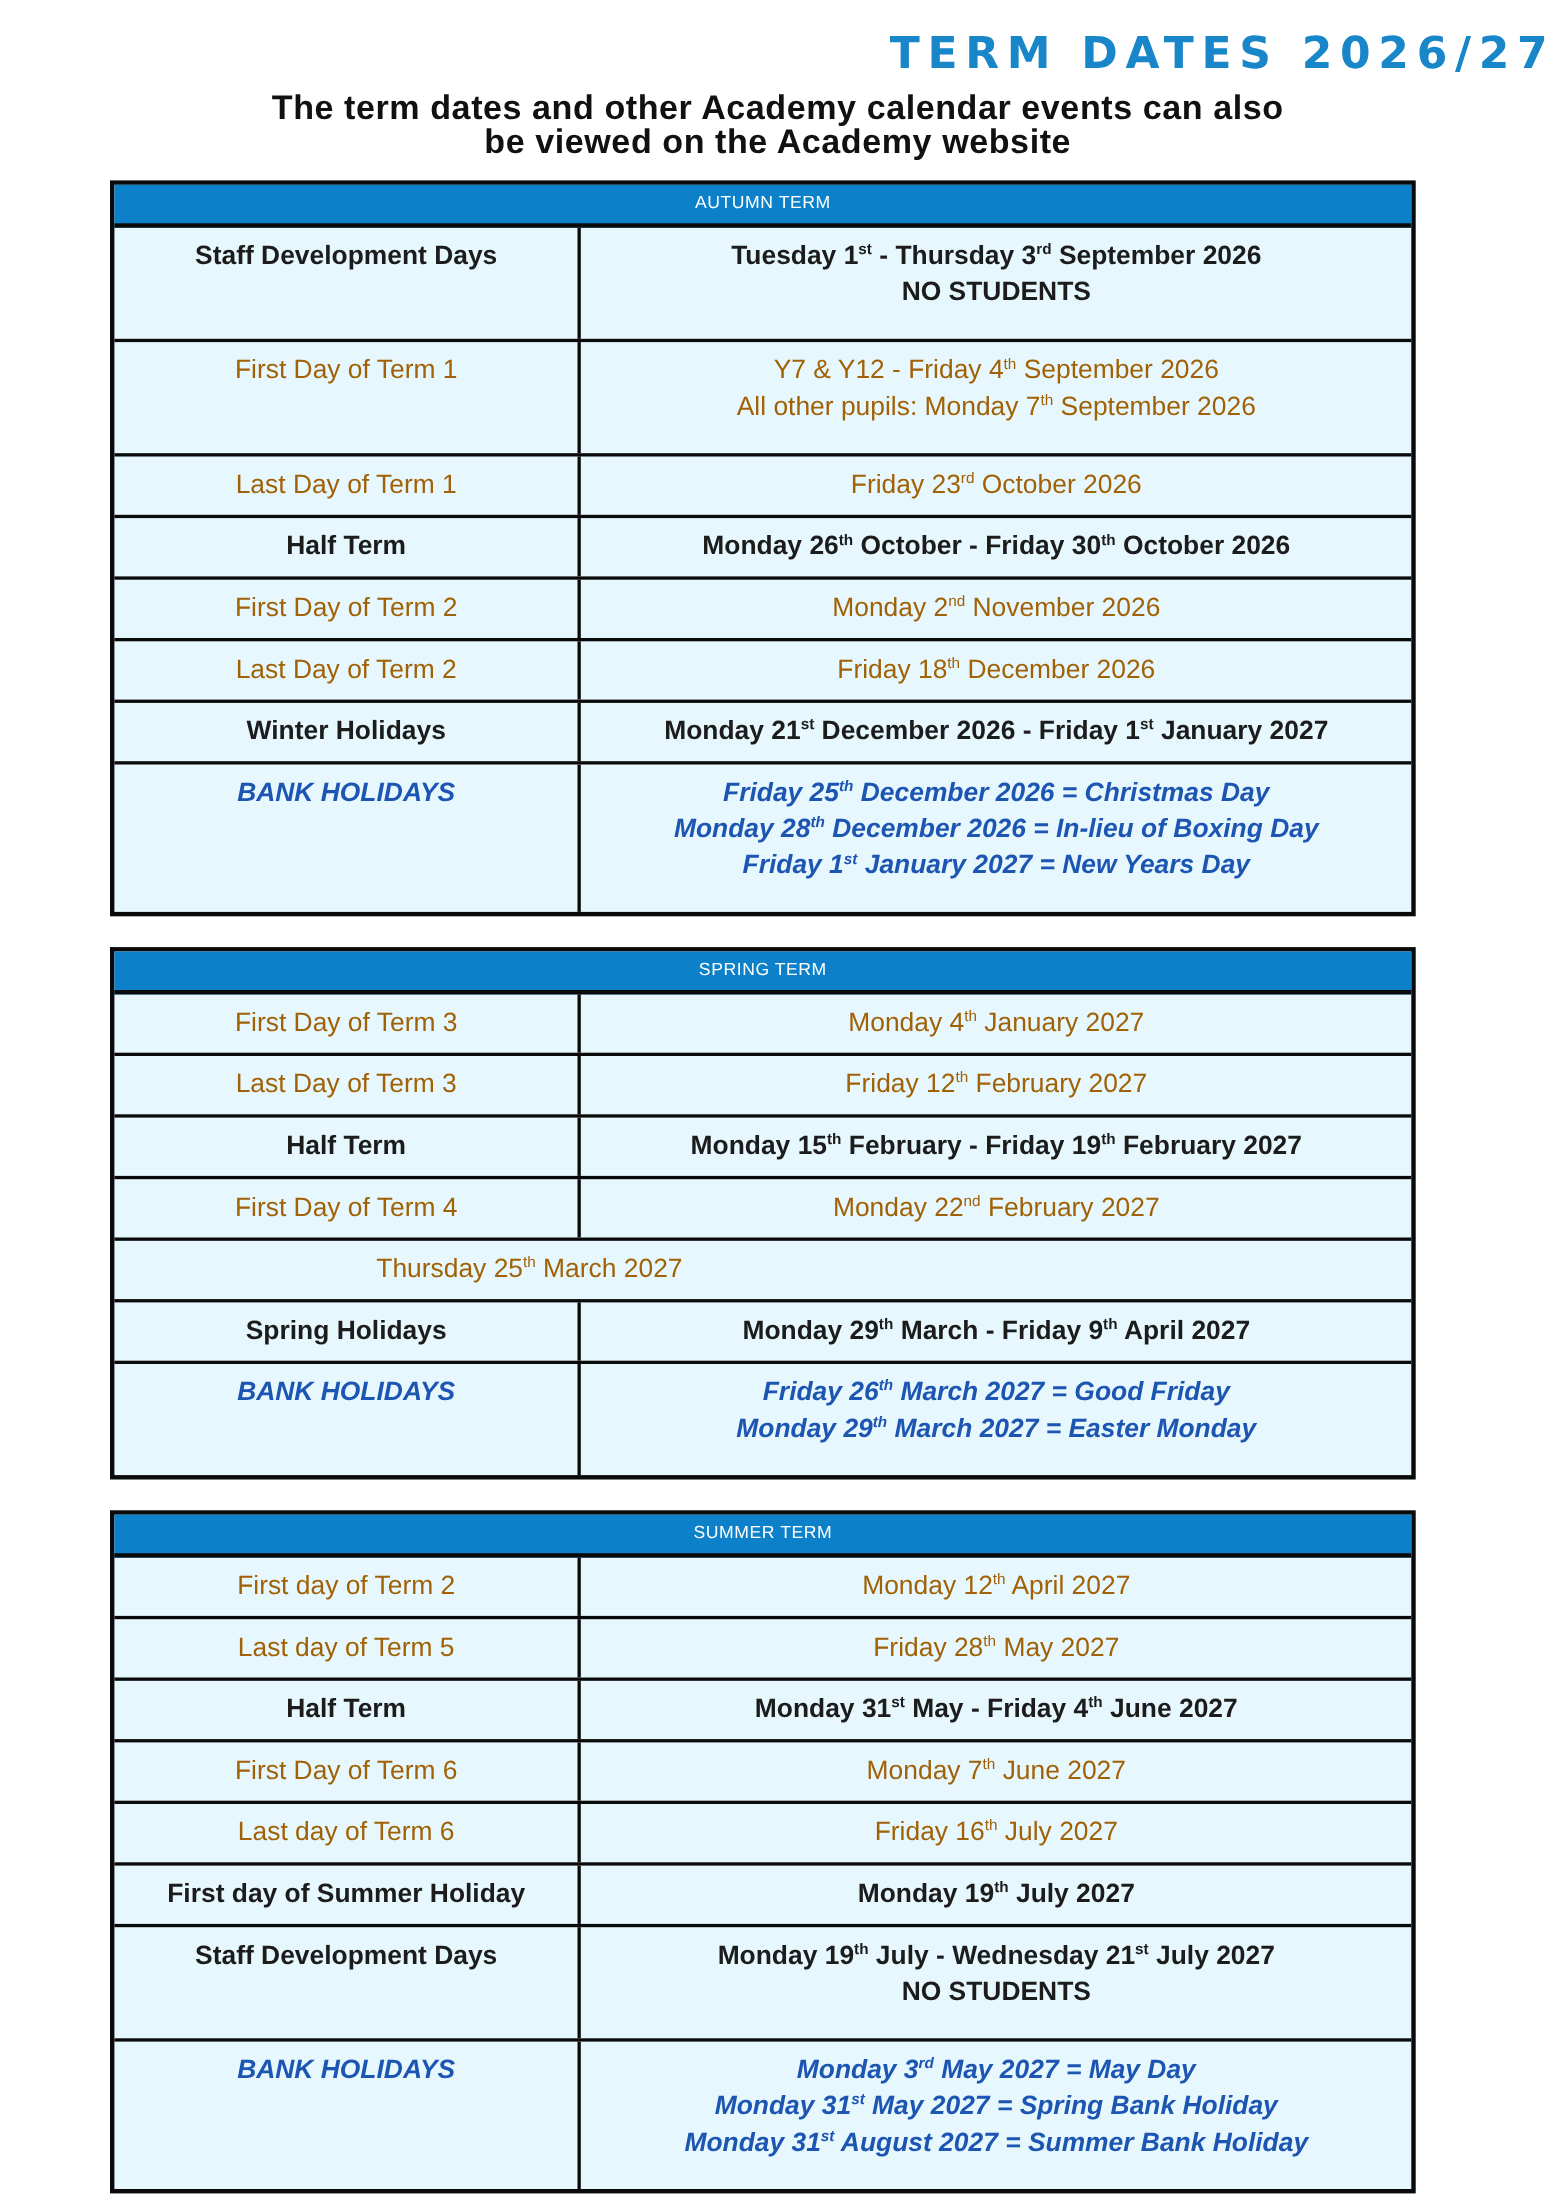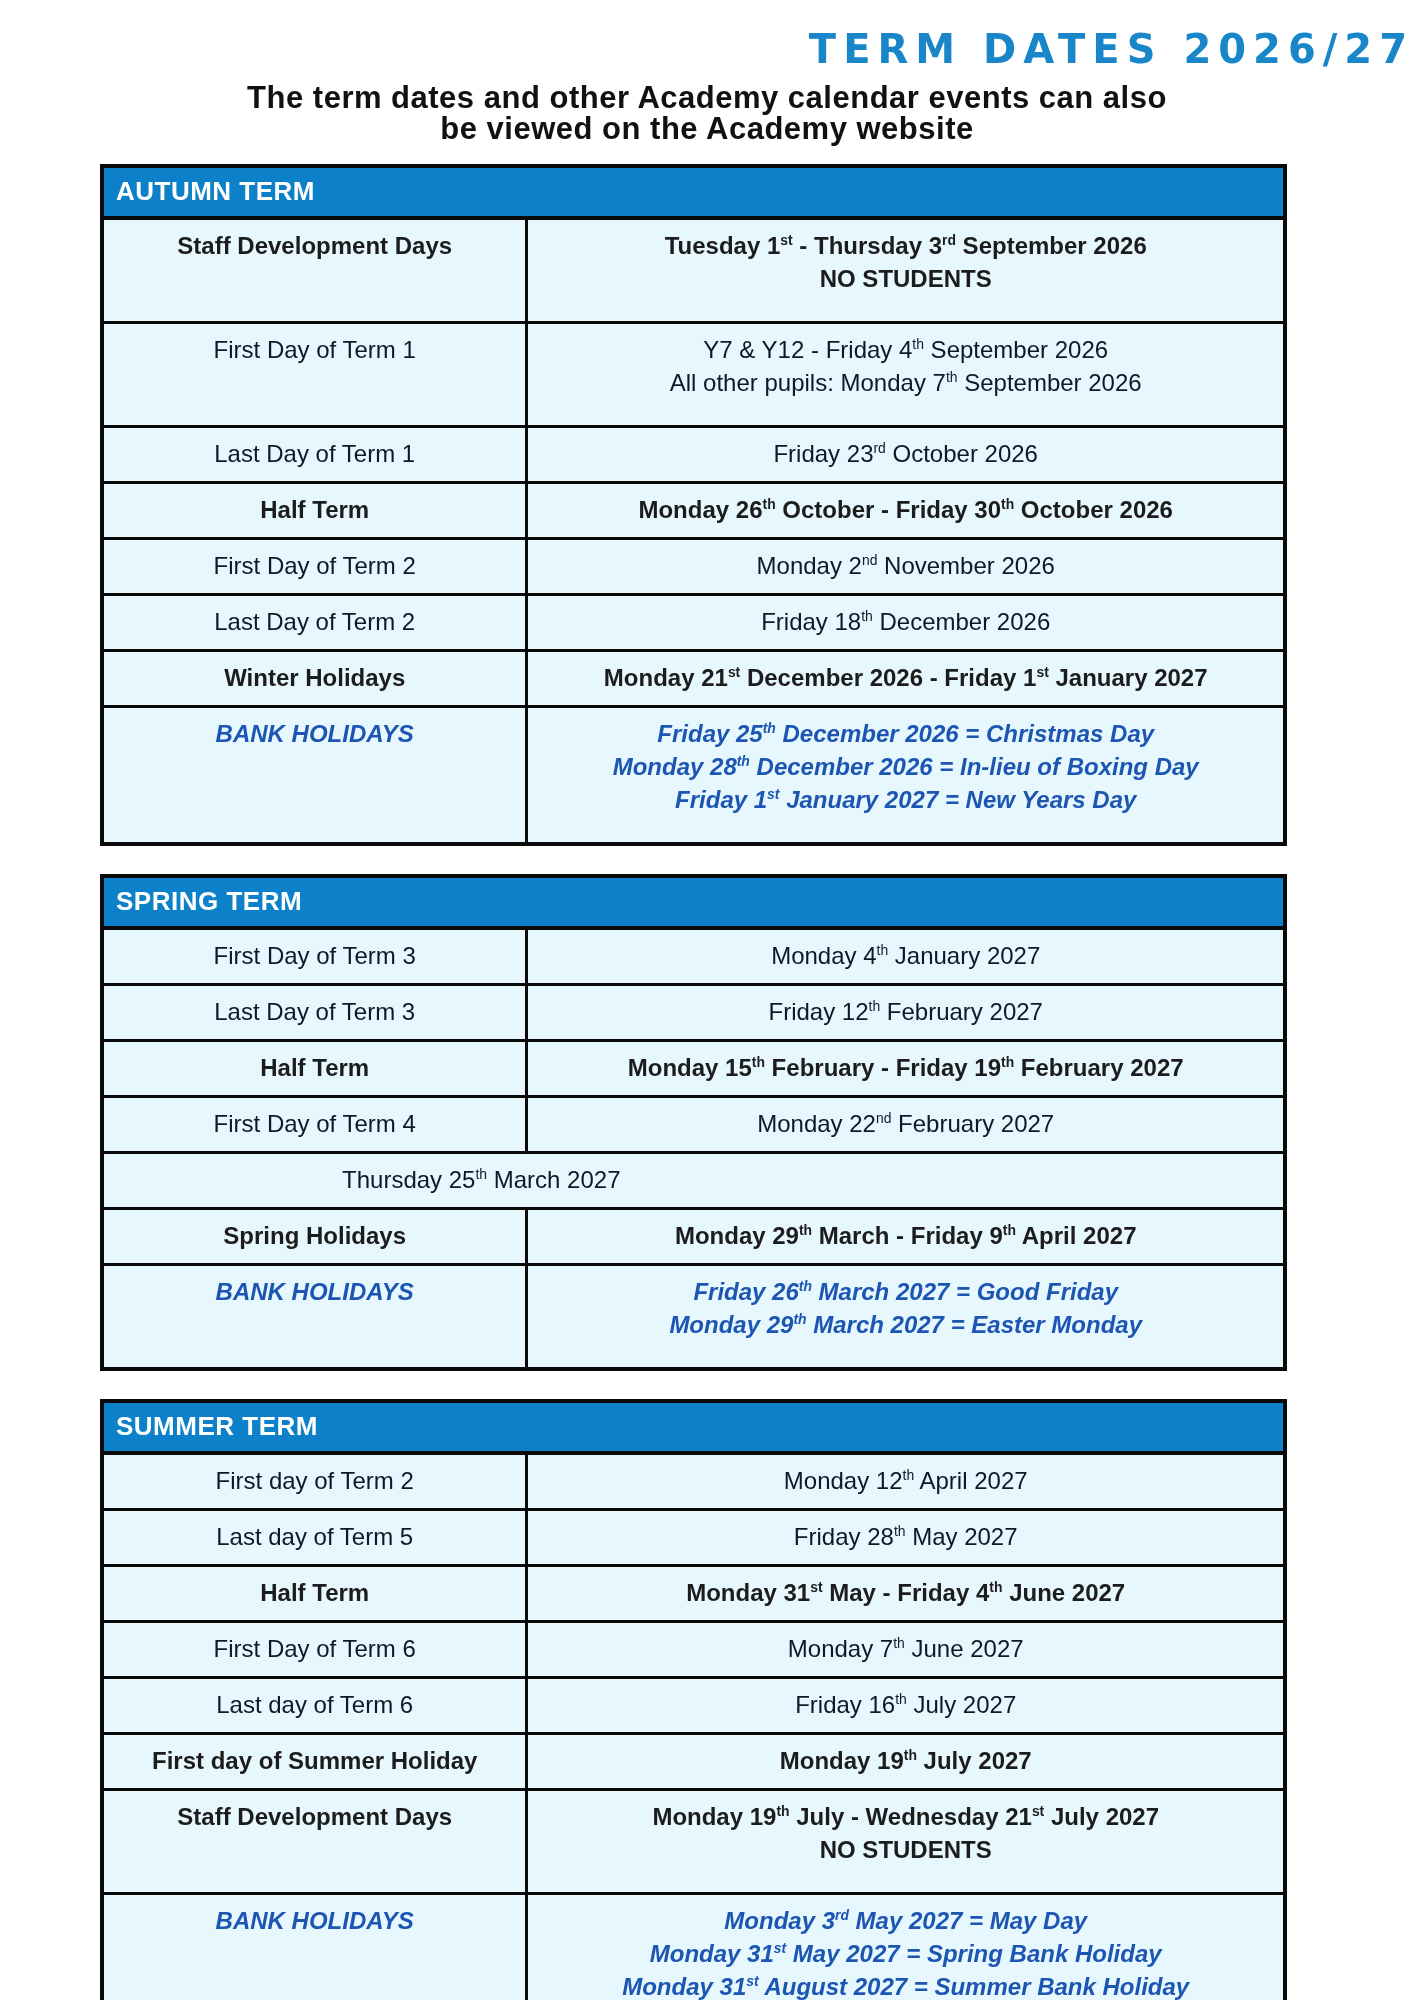--- a/index.html
+++ b/index.html
@@ -42,25 +42,26 @@
     margin-top: 20px;
   }
   .term-table {
     border: 4px solid var(--border-black, #0a0a0a);
     margin-bottom: 28px;
     background: var(--cell-bg, #e6f7fd);
   }
   .table-header {
     background: var(--header-blue, #0c80c8);
     color: var(--header-text, #ffffff);
-    font-weight: bold;
-    font-size: 26px;
+    font-weight: normal;
+    font-size: 16px;
     padding: 8px 12px 9px 12px;
     border-bottom: 4px solid var(--border-black, #0a0a0a);
     letter-spacing: 0.5px;
+    text-align: center;
   }
   .row {
     display: flex;
     border-bottom: 3px solid var(--border-black, #0a0a0a);
   }
   .row:last-child {
     border-bottom: none;
   }
   .cell {
     padding: 9px 12px 11px 12px;
@@ -83,21 +84,21 @@
   }
   .row.bold .cell {
     font-weight: bold;
   }
   .row.bold .cell.label {
     font-weight: bold;
   }
   .row.normal .cell.label,
   .row.normal .cell.value {
     font-weight: normal;
-    color: #0f172a;
+    color: #a16207;
   }
   .row.bank .cell {
     color: var(--bank-blue, #1c55b2);
     font-weight: bold;
     font-style: italic;
   }
   sup {
     font-size: 0.58em;
     line-height: 0;
     vertical-align: super;

